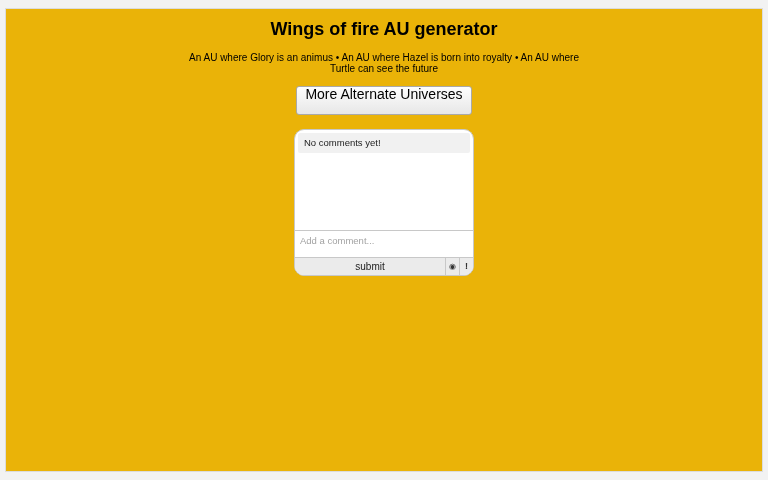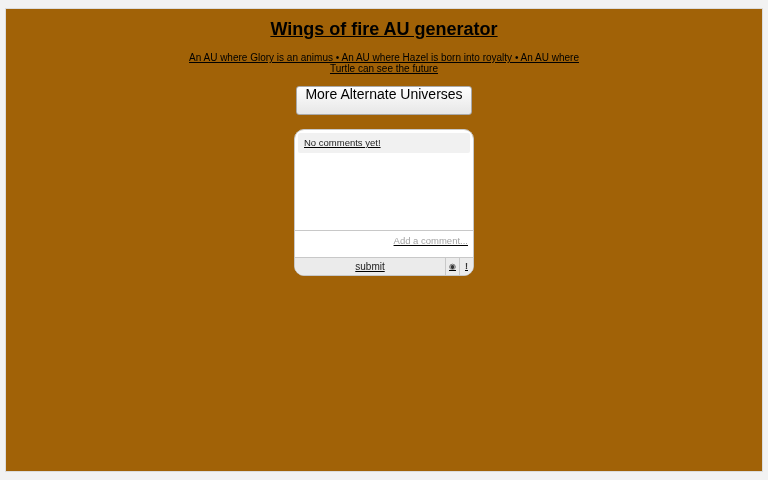--- a/index.html
+++ b/index.html
@@ -10,25 +10,24 @@
     background: #f2f2f2;
     font-family: "Liberation Sans", sans-serif;
     color: #000;
   }
   .page {
     position: absolute;
     left: 5px;
     top: 8px;
     right: 5px;
     bottom: 8px;
-    background: #a16207;
+    background: #eab308;
     border: 1px solid #dcdcdc;
     text-align: center;
     overflow: hidden;
-    text-decoration: underline;
   }
   .page-title {
     margin: 10px 0 0 0;
     font-size: 18px;
     line-height: 20px;
     font-weight: bold;
   }
   .generated-aus {
     margin: 13px auto 0 auto;
     width: 412px;
@@ -84,21 +83,20 @@
     height: 27px;
     box-sizing: border-box;
     border: none;
     border-top: 1px solid #c8c8c8;
     resize: none;
     outline: none;
     padding: 4px 5px;
     font-family: "Liberation Sans", sans-serif;
     font-size: 9.5px;
     color: #333;
-    text-align: right;
   }
   .hcb-input::placeholder {
     color: #a3a3a3;
     opacity: 1;
   }
   .hcb-bar {
     display: flex;
     height: 17px;
     border-top: 1px solid #c8c8c8;
     background: #ebebeb;

